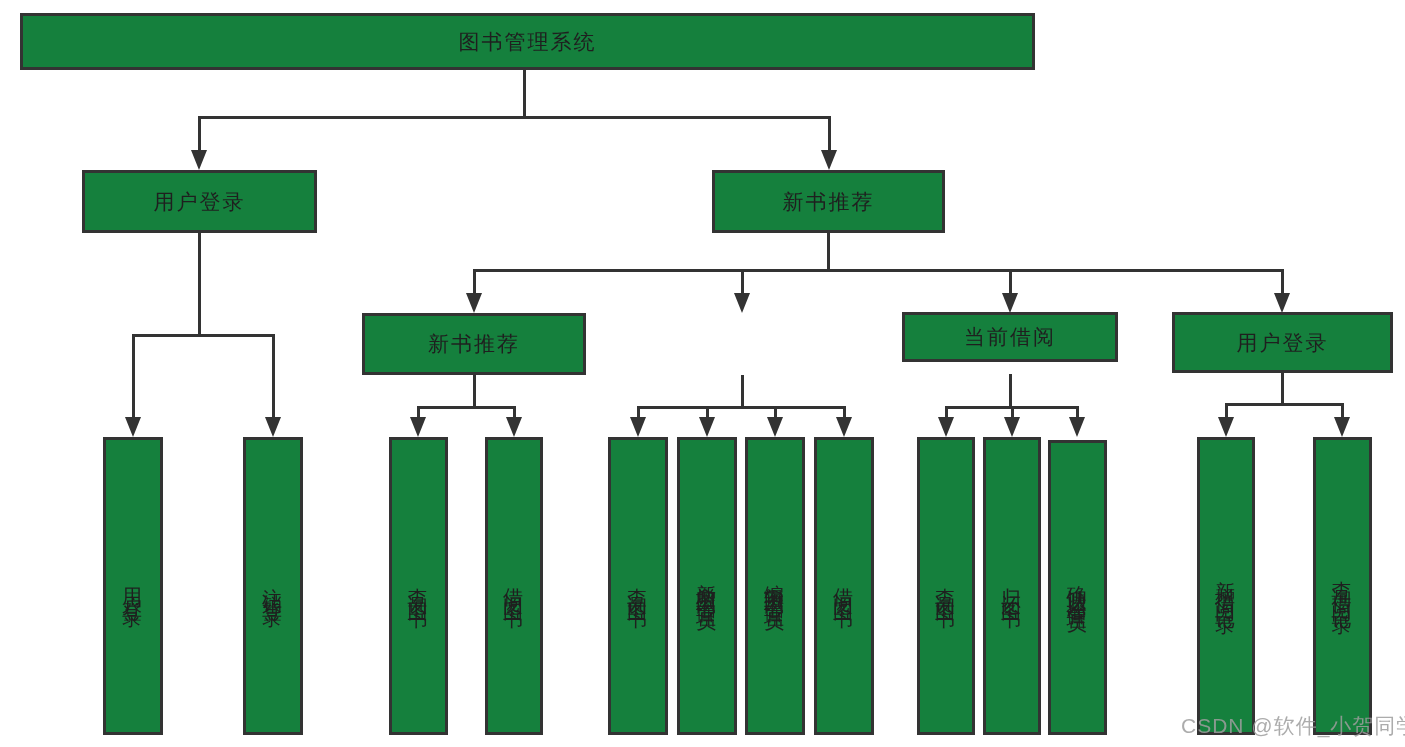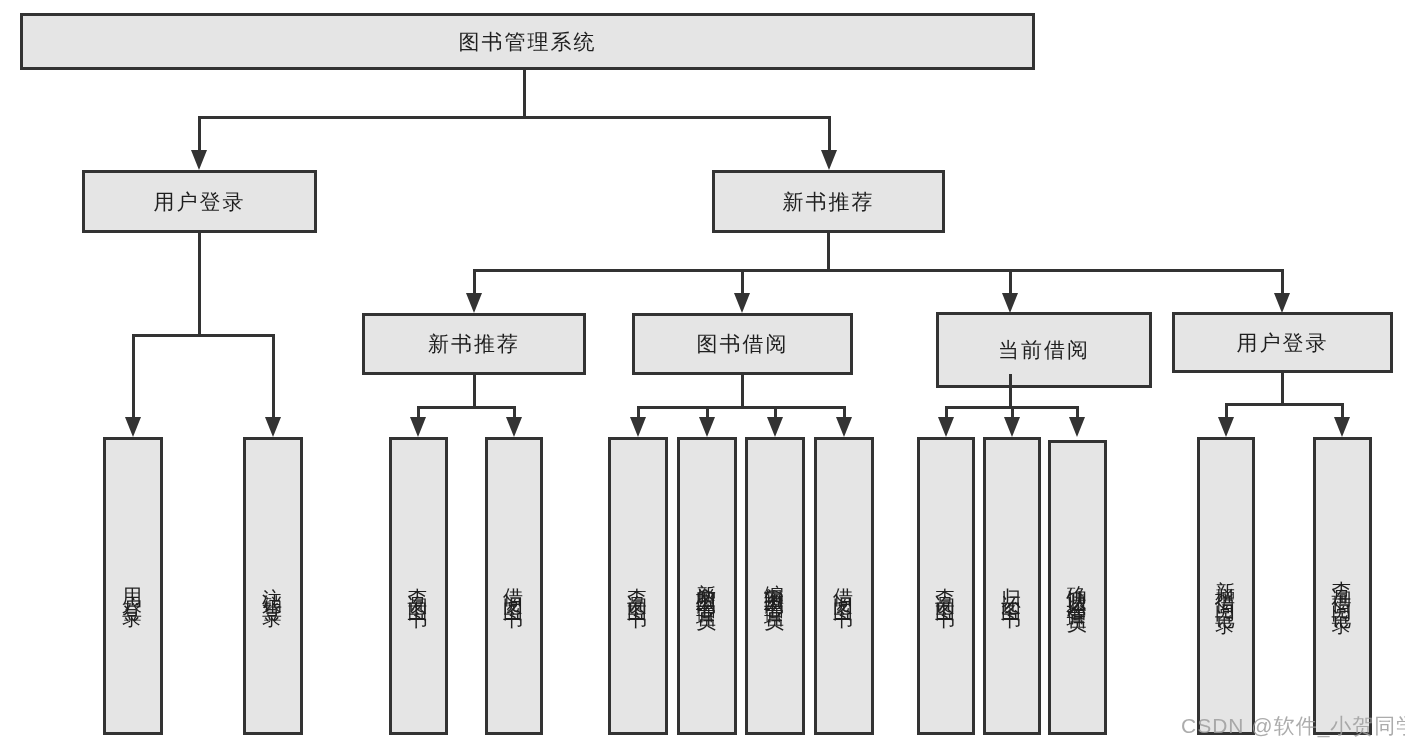--- a/index.html
+++ b/index.html
@@ -8,21 +8,21 @@
     width: 1405px;
     height: 747px;
     background: #ffffff;
     font-family: "Liberation Sans", "DejaVu Sans", sans-serif;
     overflow: hidden;
   }
   .node {
     position: absolute;
     box-sizing: border-box;
     border: 3px solid #333333;
-    background: #e5e5e5;
+    background: #15803d;
     display: flex;
     align-items: center;
     justify-content: center;
     font-size: 21px;
     color: #1f1f1f;
     letter-spacing: 2px;
     text-align: center;
   }
   .vtext {
     writing-mode: vertical-rl;
@@ -81,22 +81,21 @@
   <div class="vl" style="left:473px; top:269px; height:25px;"></div>
   <div class="arr" style="left:466px; top:293px;"></div>
   <div class="vl" style="left:741px; top:269px; height:25px;"></div>
   <div class="arr" style="left:734px; top:293px;"></div>
   <div class="vl" style="left:1009px; top:269px; height:25px;"></div>
   <div class="arr" style="left:1002px; top:293px;"></div>
   <div class="vl" style="left:1281px; top:269px; height:25px;"></div>
   <div class="arr" style="left:1274px; top:293px;"></div>
 
   <div class="node" style="left:362px; top:313px; width:224px; height:62px;">新书推荐</div>
-  <div class="node" style="left:632px; top:313px; width:221px; height:62px;">图书借阅</div>
-  <div class="node" style="left:936px; top:312px; width:216px; height:76px;">当前借阅</div>
+  <div class="node" style="left:902px; top:312px; width:216px; height:50px;">当前借阅</div>
   <div class="node" style="left:1172px; top:312px; width:221px; height:61px;">用户登录</div>
 
   <div class="vl" style="left:473px; top:375px; height:34px;"></div>
   <div class="hl" style="left:417px; top:406px; width:99px;"></div>
   <div class="vl" style="left:417px; top:406px; height:13px;"></div>
   <div class="arr" style="left:410px; top:417px;"></div>
   <div class="vl" style="left:513px; top:406px; height:13px;"></div>
   <div class="arr" style="left:506px; top:417px;"></div>
 
   <div class="vl" style="left:741px; top:375px; height:34px;"></div>

